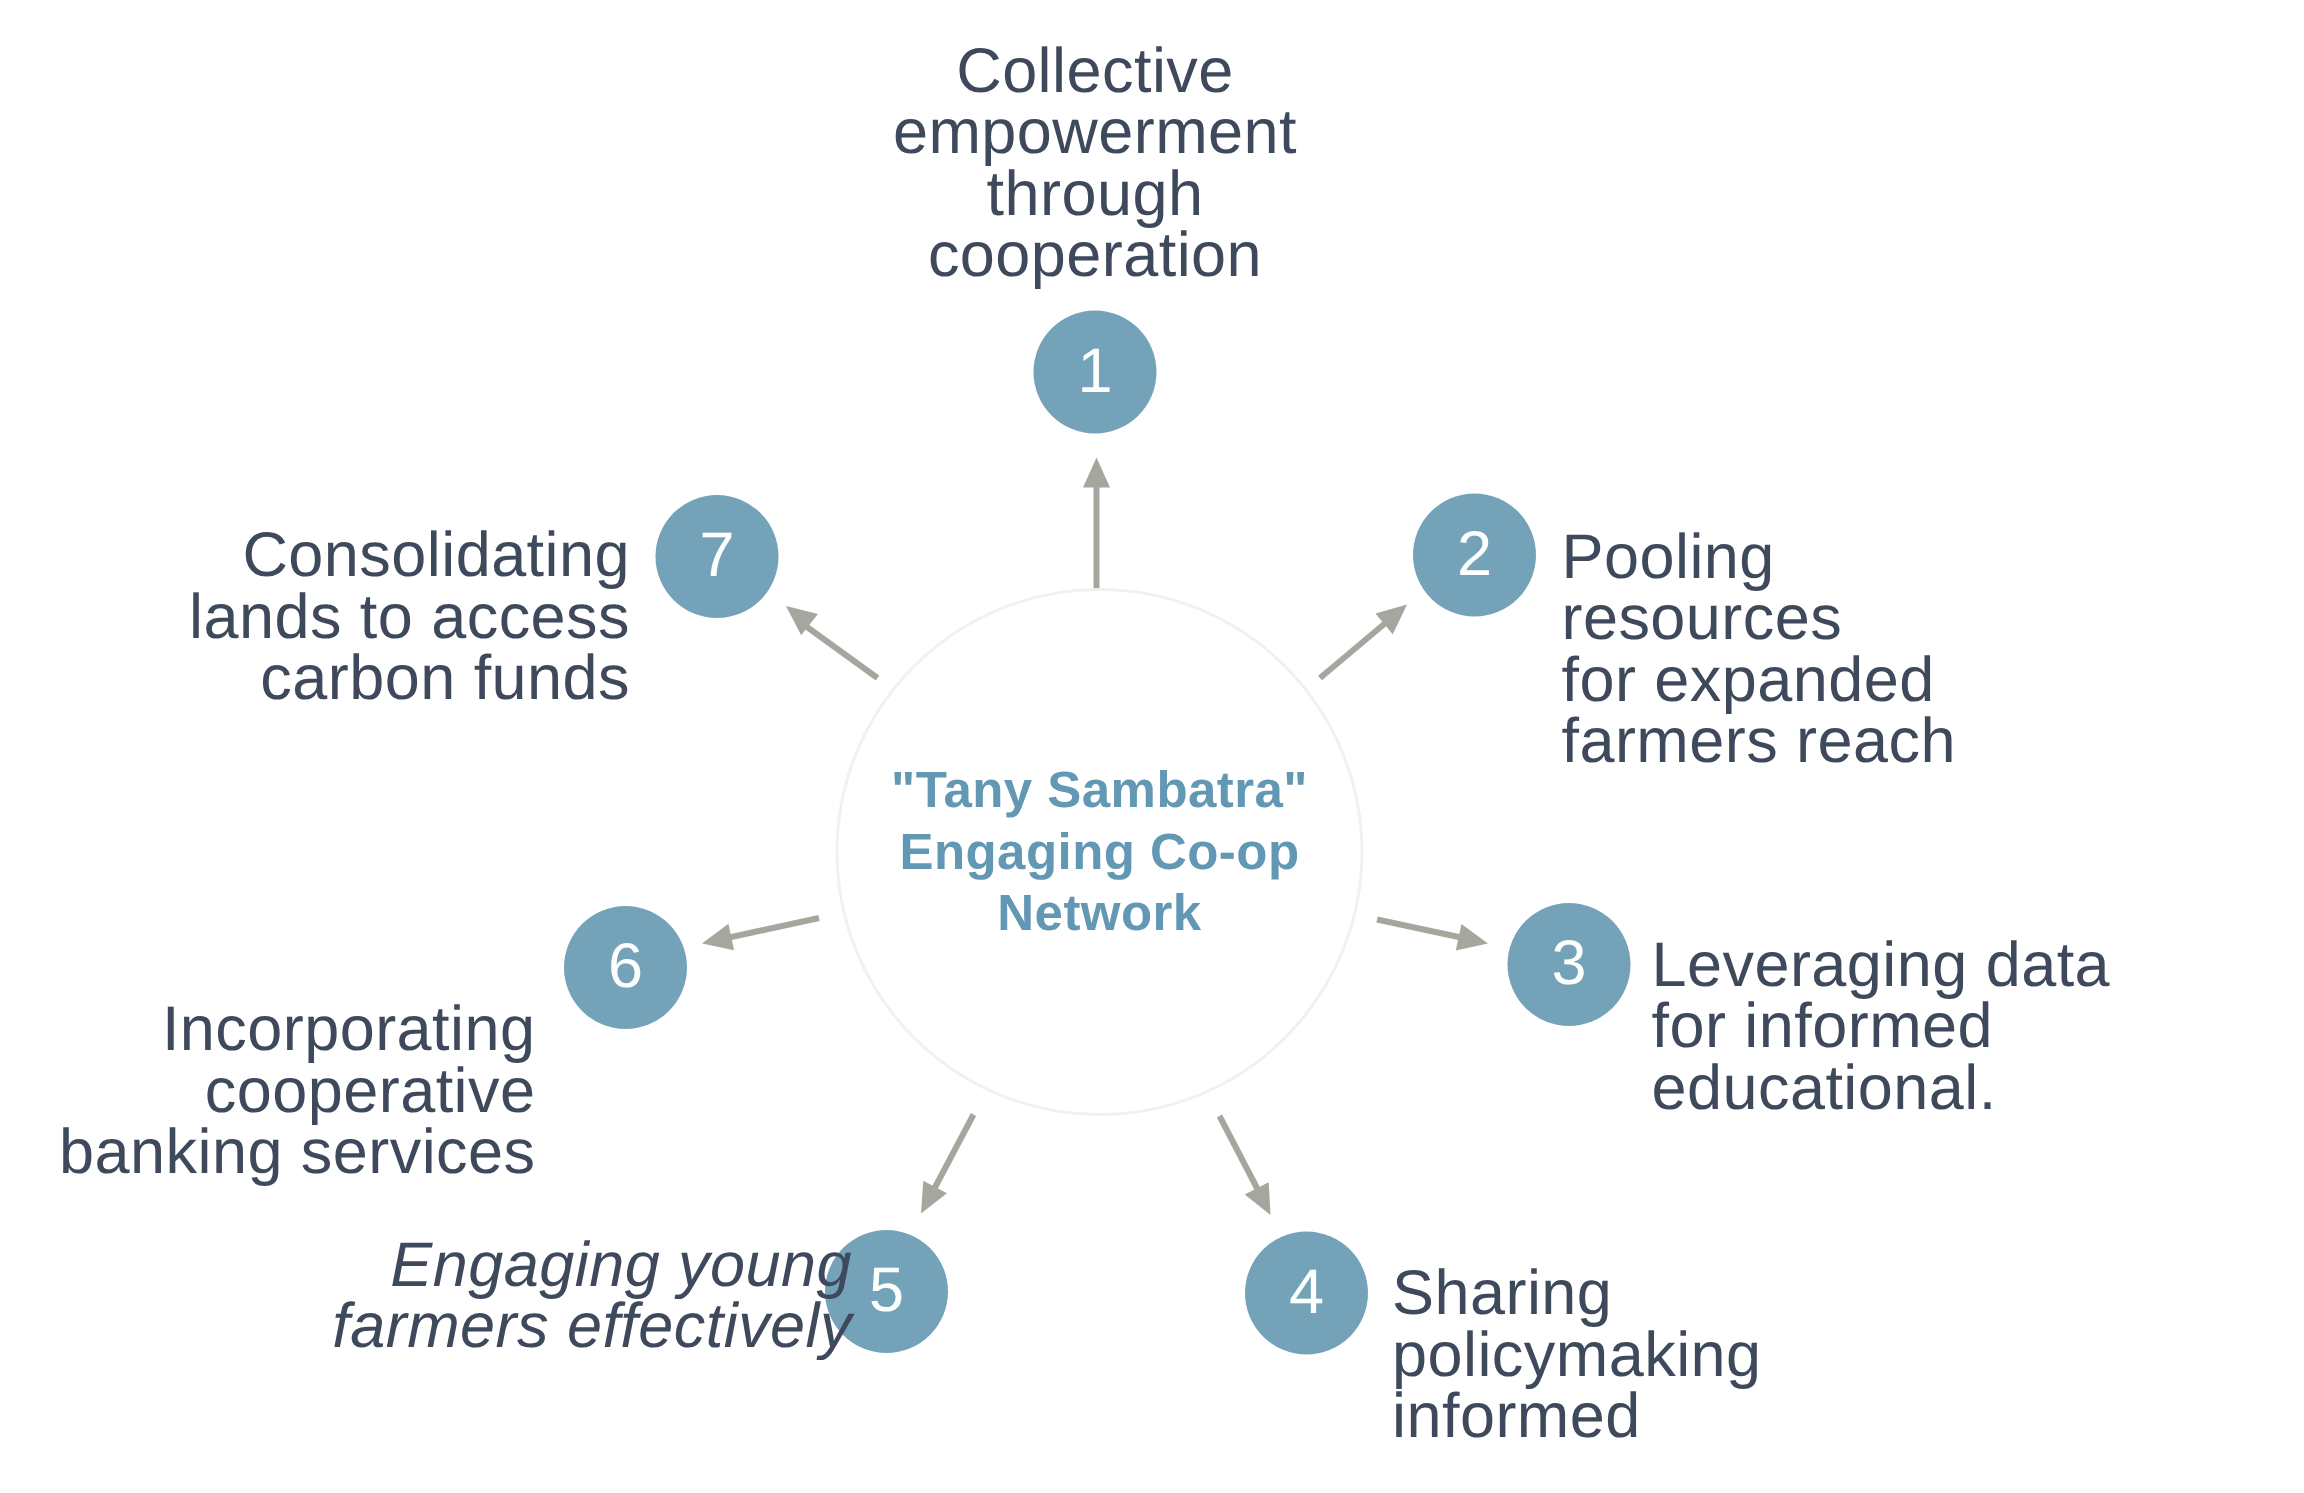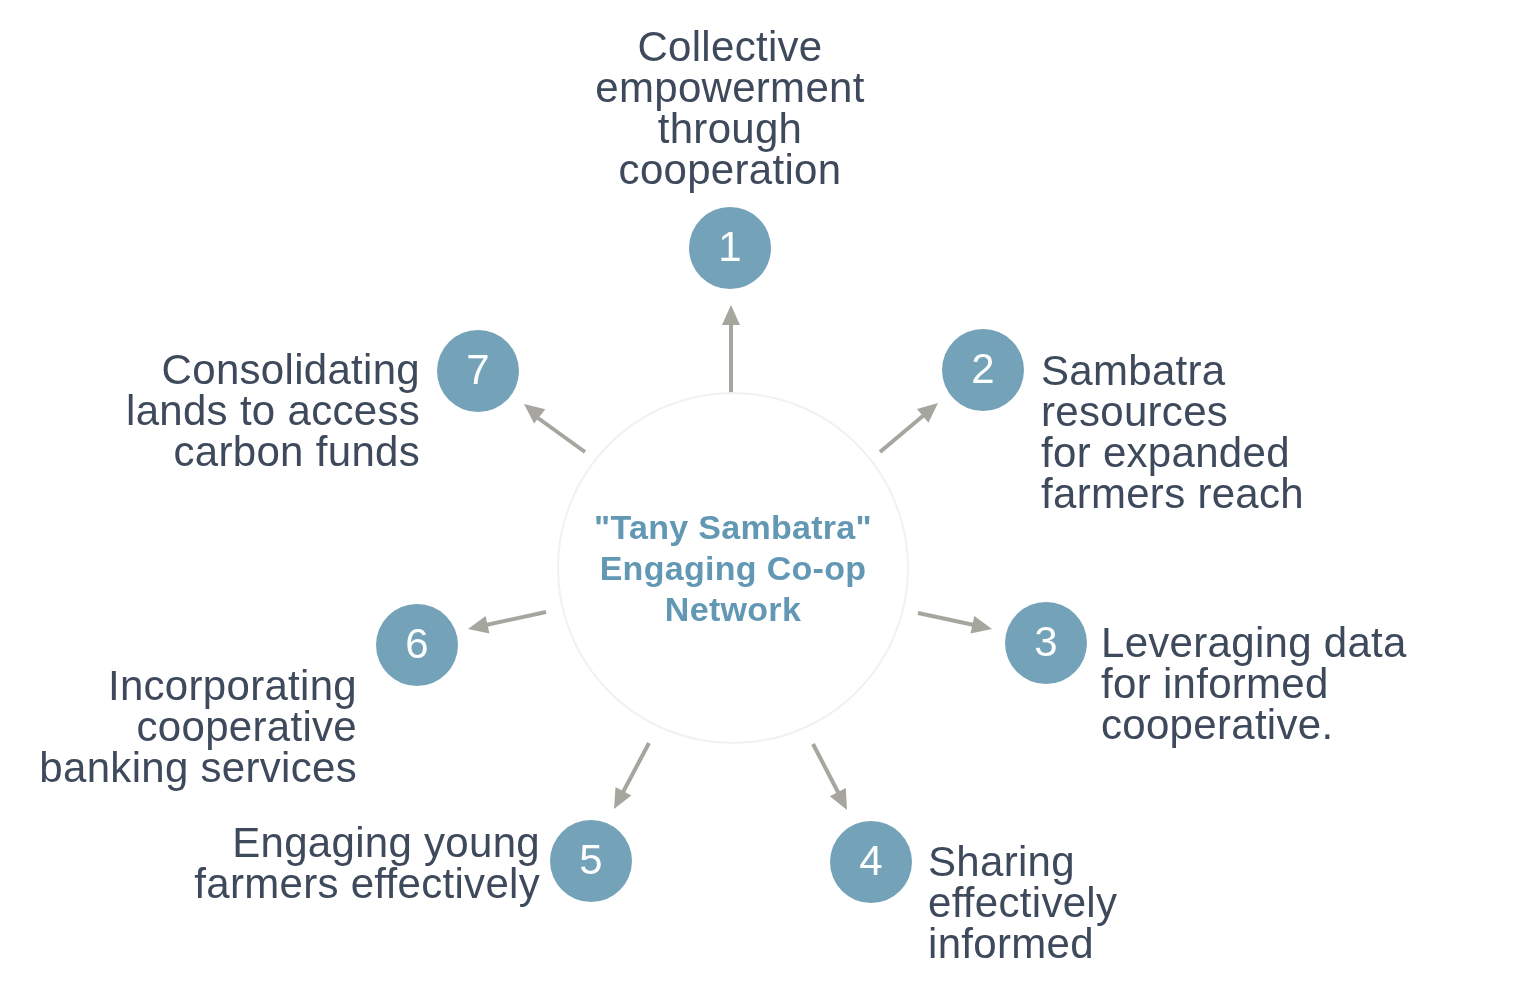--- a/index.html
+++ b/index.html
@@ -145,38 +145,38 @@
   </div>
 
   <div class="label align-center" style="left:570px; top:26px; width:320px;">
     <div>Collective</div>
     <div>empowerment</div>
     <div>through</div>
     <div>cooperation</div>
   </div>
 
   <div class="label align-left" style="left:1041px; top:350px; width:340px;">
-    <div>Sambatra resources</div>
+    <div>Pooling resources</div>
     <div>for expanded</div>
     <div>farmers reach</div>
   </div>
 
   <div class="label align-left" style="left:1101px; top:622px; width:340px;">
     <div>Leveraging data</div>
     <div>for informed</div>
-    <div>cooperative.</div>
+    <div>educational.</div>
   </div>
 
   <div class="label align-left" style="left:928px; top:841px; width:300px;">
     <div>Sharing</div>
-    <div>effectively</div>
+    <div>policymaking</div>
     <div>informed</div>
   </div>
 
-  <div class="label align-right" style="right:996px; top:822px; width:420px;">
+  <div class="label align-right" style="right:968px; top:822px; width:420px;font-style:italic;">
     <div>Engaging young</div>
     <div>farmers effectively</div>
   </div>
 
   <div class="label align-right" style="right:1179px; top:665px; width:380px;">
     <div>Incorporating</div>
     <div>cooperative</div>
     <div>banking services</div>
   </div>
 

